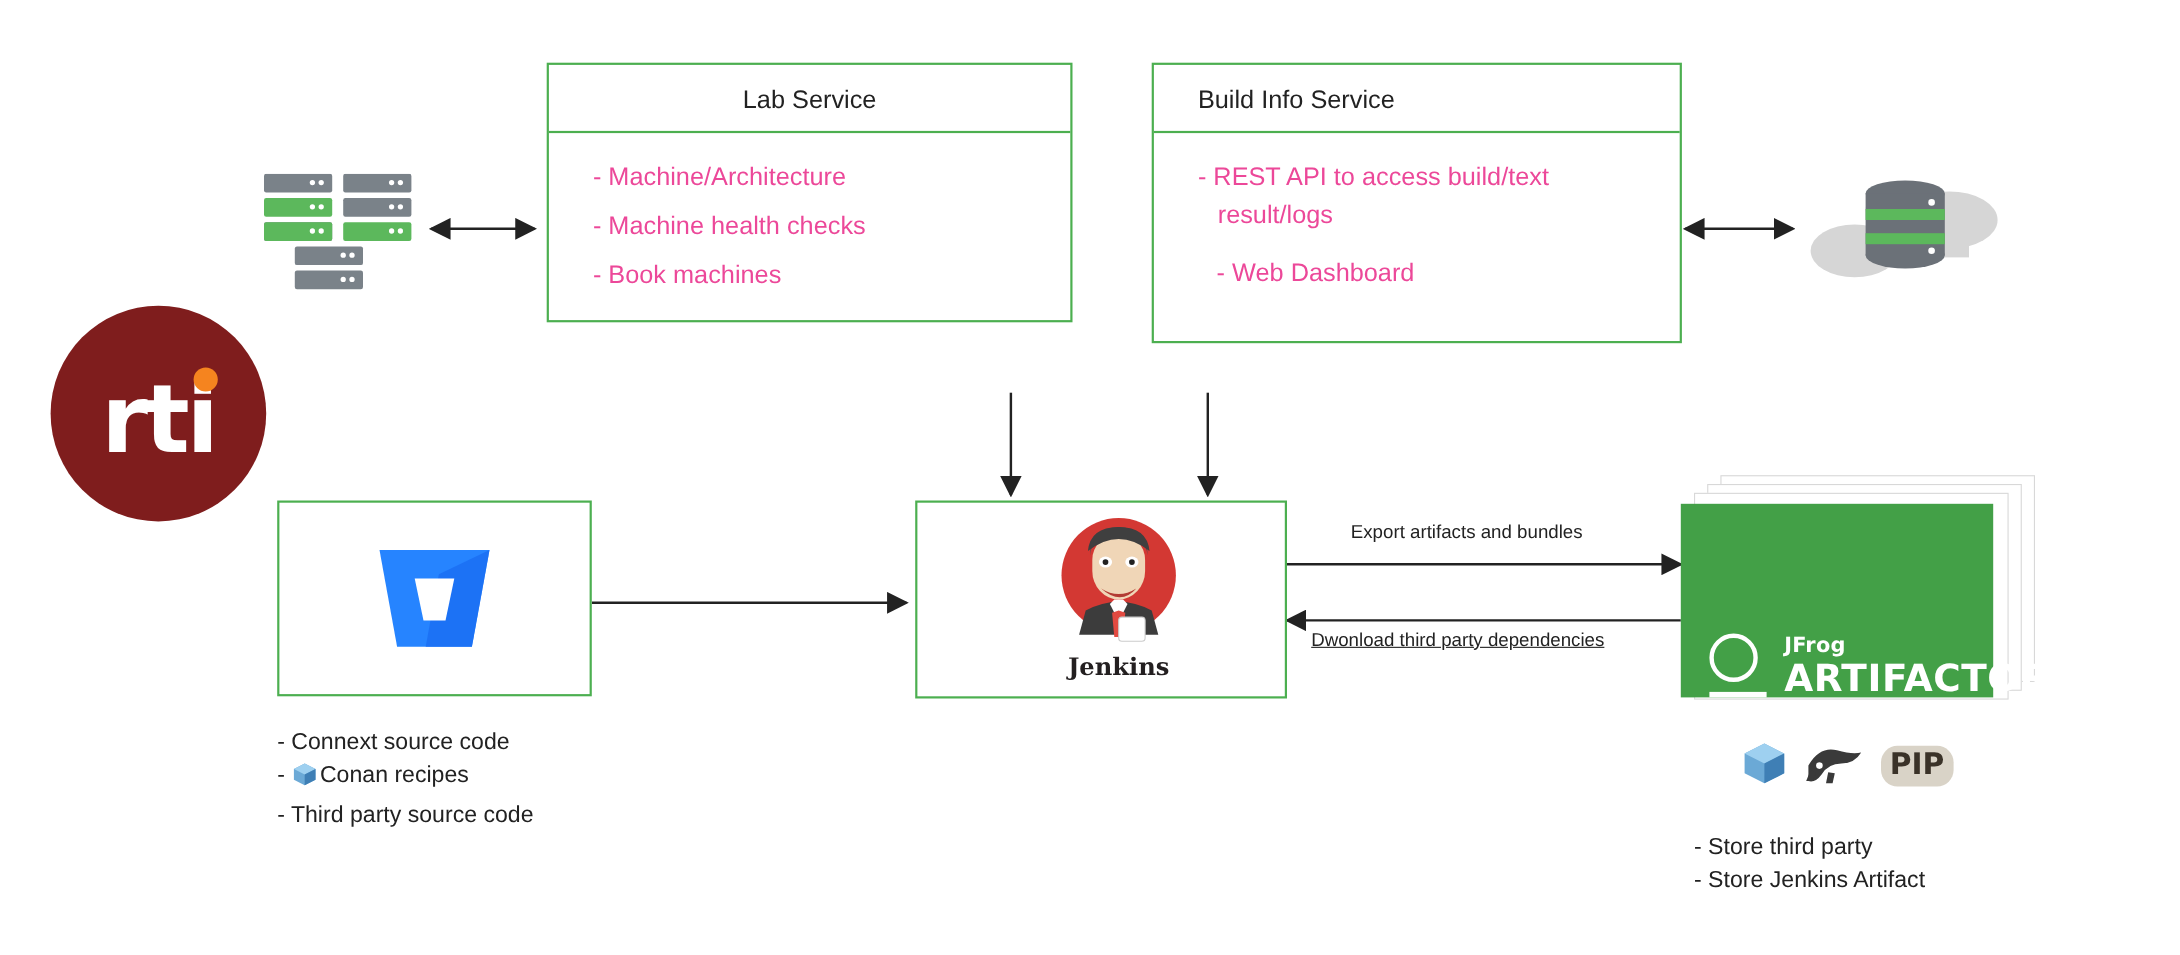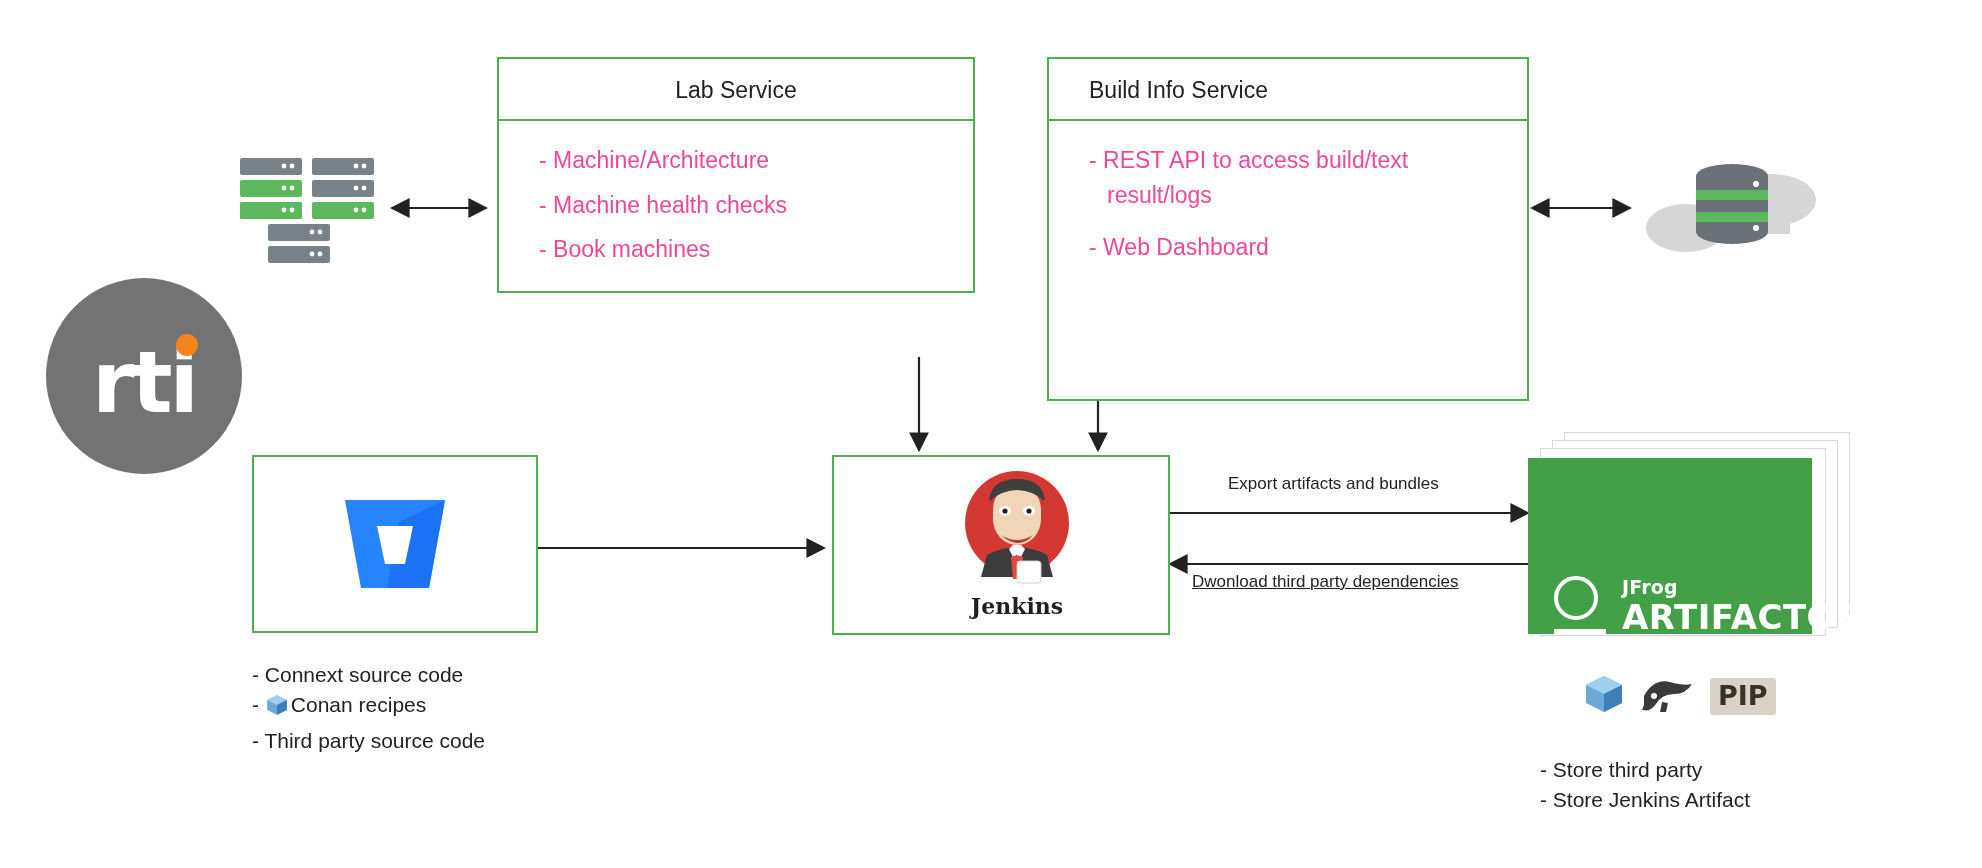--- a/index.html
+++ b/index.html
@@ -71,21 +71,21 @@
     width: 1982px;
     height: 868px;
     pointer-events: none;
   }
   
   .rti-logo {
     position: absolute;
     width: 196px;
     height: 196px;
     border-radius: 50%;
-    background: #737373;
+    background: #7f1d1d;
     display: flex;
     align-items: center;
     justify-content: center;
   }
   .rti-text {
     color: #ffffff;
     font-family: "DejaVu Sans", sans-serif;
     font-weight: bold;
     font-size: 86px;
     letter-spacing: -3px;
@@ -171,21 +171,21 @@
     align-items: center;
     gap: 14px;
   }
   .pip-badge {
     background: #d9d3c7;
     color: #3a3228;
     font-family: "DejaVu Sans", sans-serif;
     font-weight: bold;
     font-size: 27px;
     padding: 2px 8px 4px 8px;
-    border-radius: 3px;
+    border-radius: 15px;
     letter-spacing: 0px;
   }
   .conan-inline {
     display: inline-block;
     vertical-align: -5px;
     margin-right: 2px;
   }
 </style>
 </head>
 <body>
@@ -258,25 +258,25 @@
 
   <div class="box" style="left:497px; top:57px; width:478px; height:236px;">
     <div class="box-title">Lab Service</div>
     <div class="box-body">
       <div class="bullet">- Machine/Architecture</div>
       <div class="bullet">- Machine health checks</div>
       <div class="bullet">- Book machines</div>
     </div>
   </div>
 
-  <div class="box" style="left:1047px; top:57px; width:482px; height:344px;">
+  <div class="box" style="left:1047px; top:57px; width:482px; height:255px;">
     <div class="box-title" style="text-align:left; padding-left:40px;">Build Info Service</div>
     <div class="box-body">
       <div class="bullet" style="white-space:normal; padding-right:40px;">- REST API to access build/text result/logs</div>
-      <div class="bullet" style="margin-top:18px;">- Web Dashboard</div>
+      <div class="bullet" style="margin-top:18px;margin-left:17px;">- Web Dashboard</div>
     </div>
   </div>
 
   <div class="clouddb" style="left:1640px; top:150px;">
     <svg width="180" height="120" viewBox="0 0 180 120">
       <g fill="#d6d6d6">
         <ellipse cx="46" cy="78" rx="40" ry="24"></ellipse>
         <ellipse cx="132" cy="50" rx="44" ry="26"></ellipse>
         <ellipse cx="92" cy="40" rx="36" ry="24"></ellipse>
         <rect x="40" y="62" width="110" height="22"></rect>

